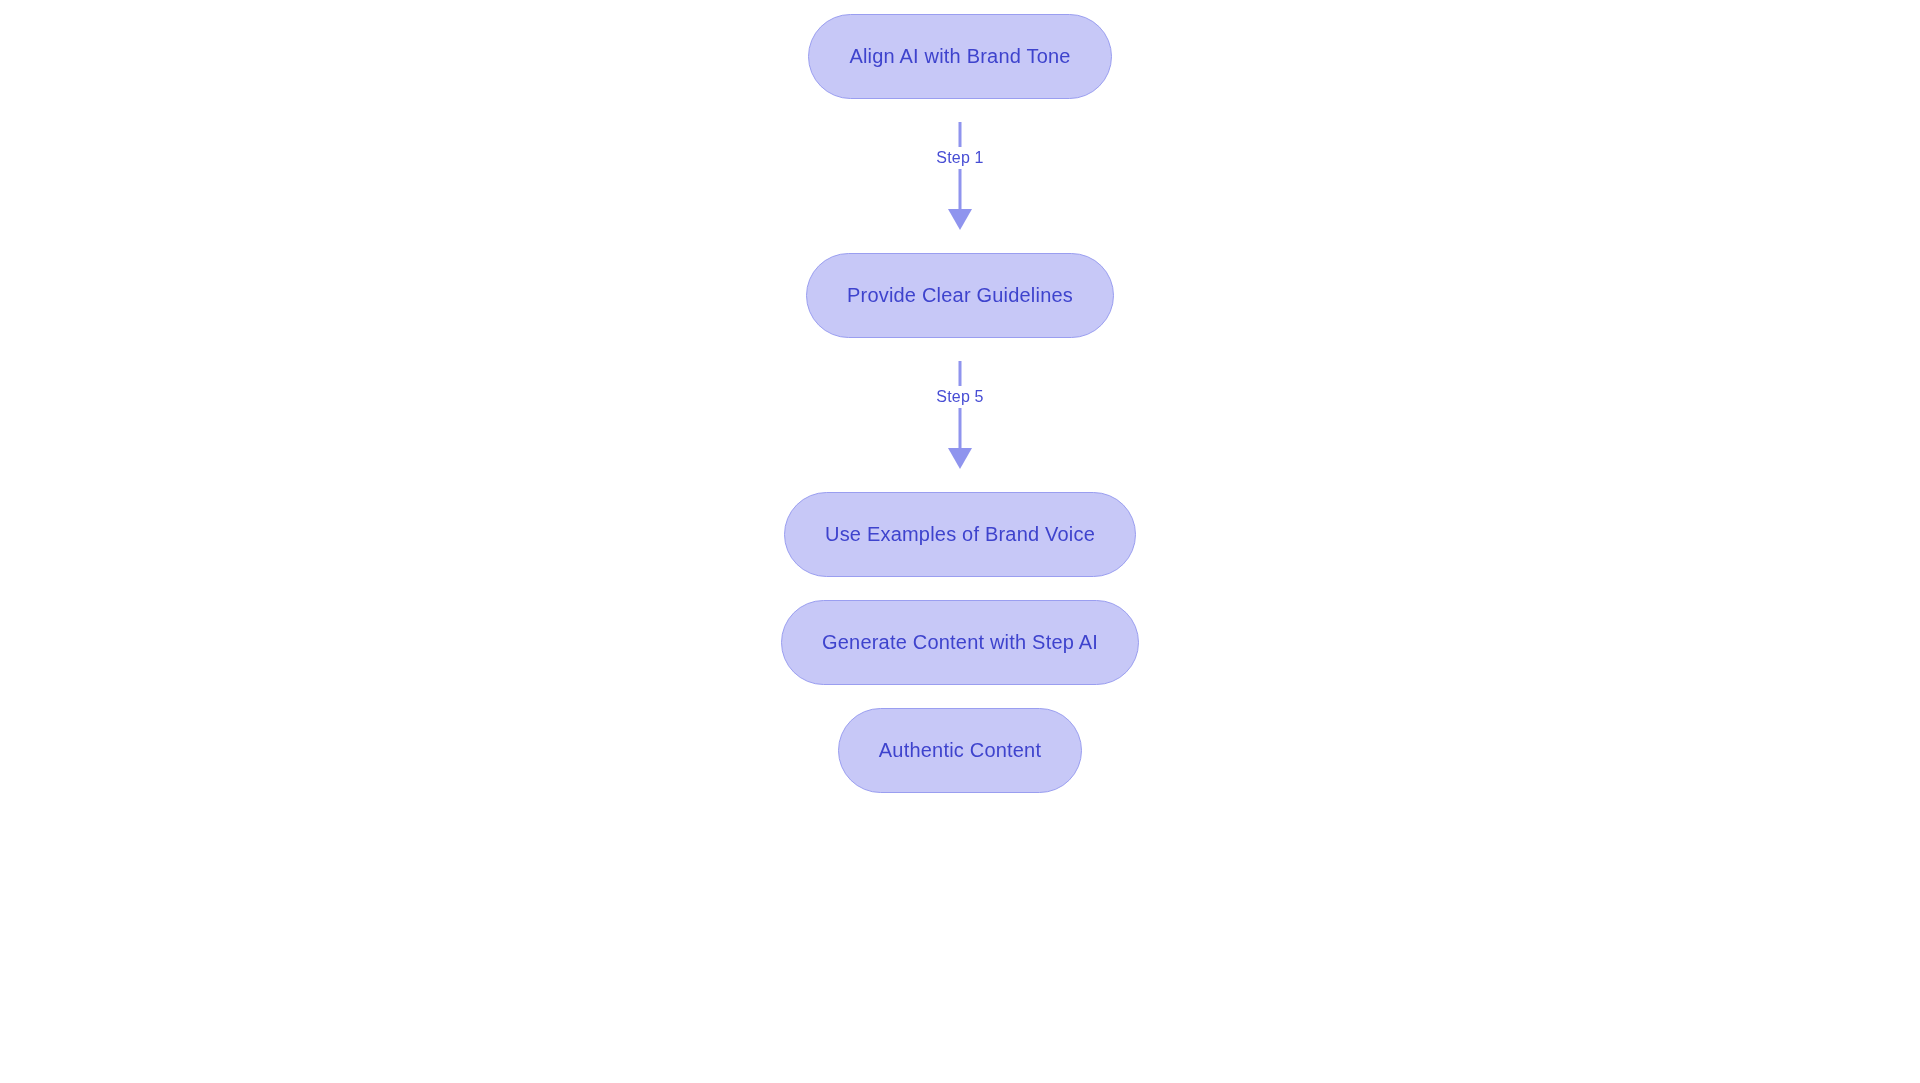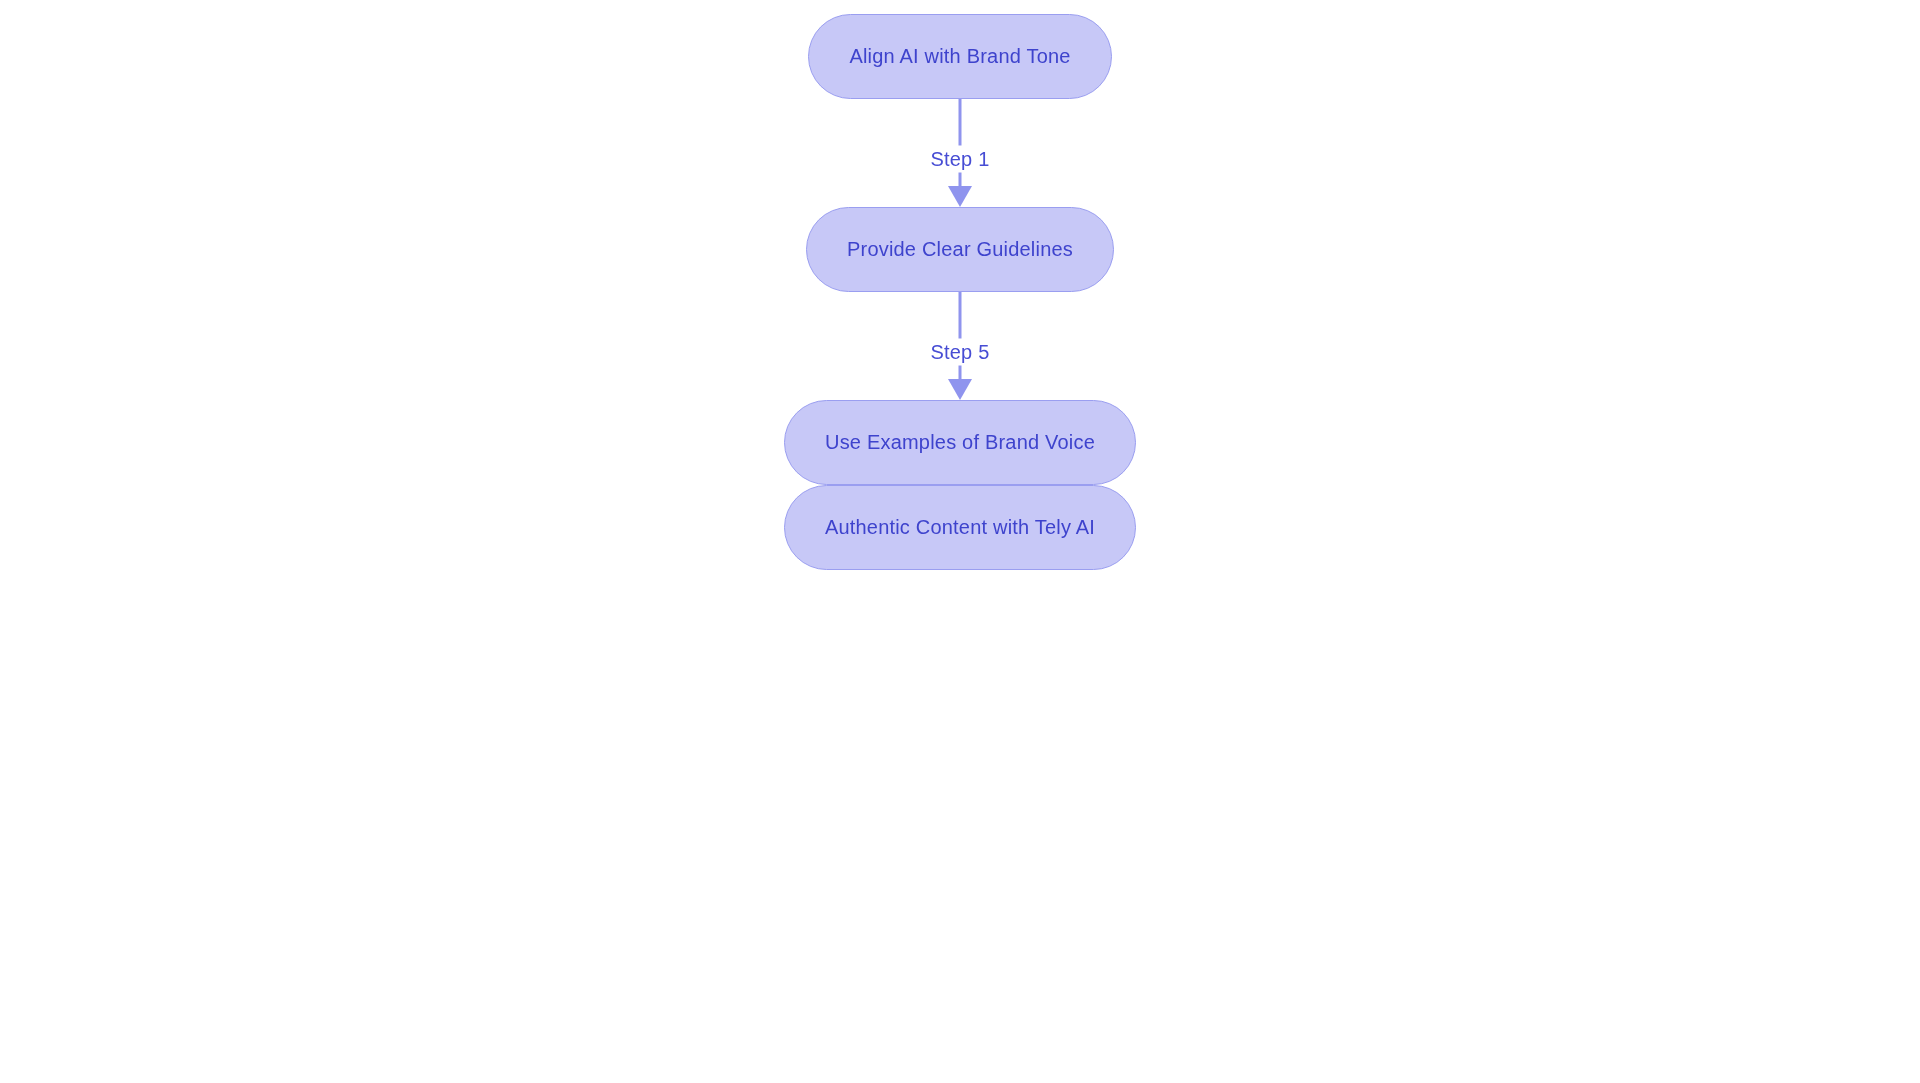--- a/index.html
+++ b/index.html
@@ -4,21 +4,21 @@
 <style>
   :root {
     --node-fill: #c7c8f7;
     --node-border: #9a9ef0;
     --node-text: #3e43cd;
     --edge-line: #8f94ee;
     --edge-label-text: #474dd4;
     --edge-label-bg: #ffffff;
     --background: #ffffff;
   }
-  * { box-sizing: border-box; }
+  * { box-sizing: border-box; gap: 23px; }
   html, body {
     margin: 0;
     padding: 0;
     width: 1920px;
     height: 1083px;
     background: var(--background);
     font-family: "Liberation Sans", "DejaVu Sans", sans-serif;
     overflow: hidden;
   }
   .canvas {
@@ -66,26 +66,26 @@
     left: 50%;
     transform: translateX(-50%);
     width: 0;
     height: 0;
     border-left: 12px solid transparent;
     border-right: 12px solid transparent;
     border-top: 21px solid var(--edge-line);
   }
   .edge-label {
     position: absolute;
-    top: 60px;
+    top: 36px;
     left: 50%;
     transform: translate(-50%, -50%);
     background: var(--edge-label-bg);
     color: var(--edge-label-text);
-    font-size: 20px;
+    font-size: 16px;
     letter-spacing: 0.2px;
     padding: 2px 8px;
     white-space: nowrap;
   }
 </style>
 </head>
 <body>
 
 <div class="canvas">
 
@@ -108,20 +108,23 @@
     <div class="edge-label">Step 5</div>
     <div class="arrowhead"></div>
   </div>
 
   <div class="node">
     <span>Use Examples of Brand Voice</span>
   </div>
 
 
   <div class="node">
-    <span>Authentic Content with Tely AI</span>
+    <span>Generate Content with Step AI</span>
   </div>
 
 
 
 
+  <div class="node">
+    <span>Authentic Content</span>
+  </div>
 
 </div>
 
 </body></html>

